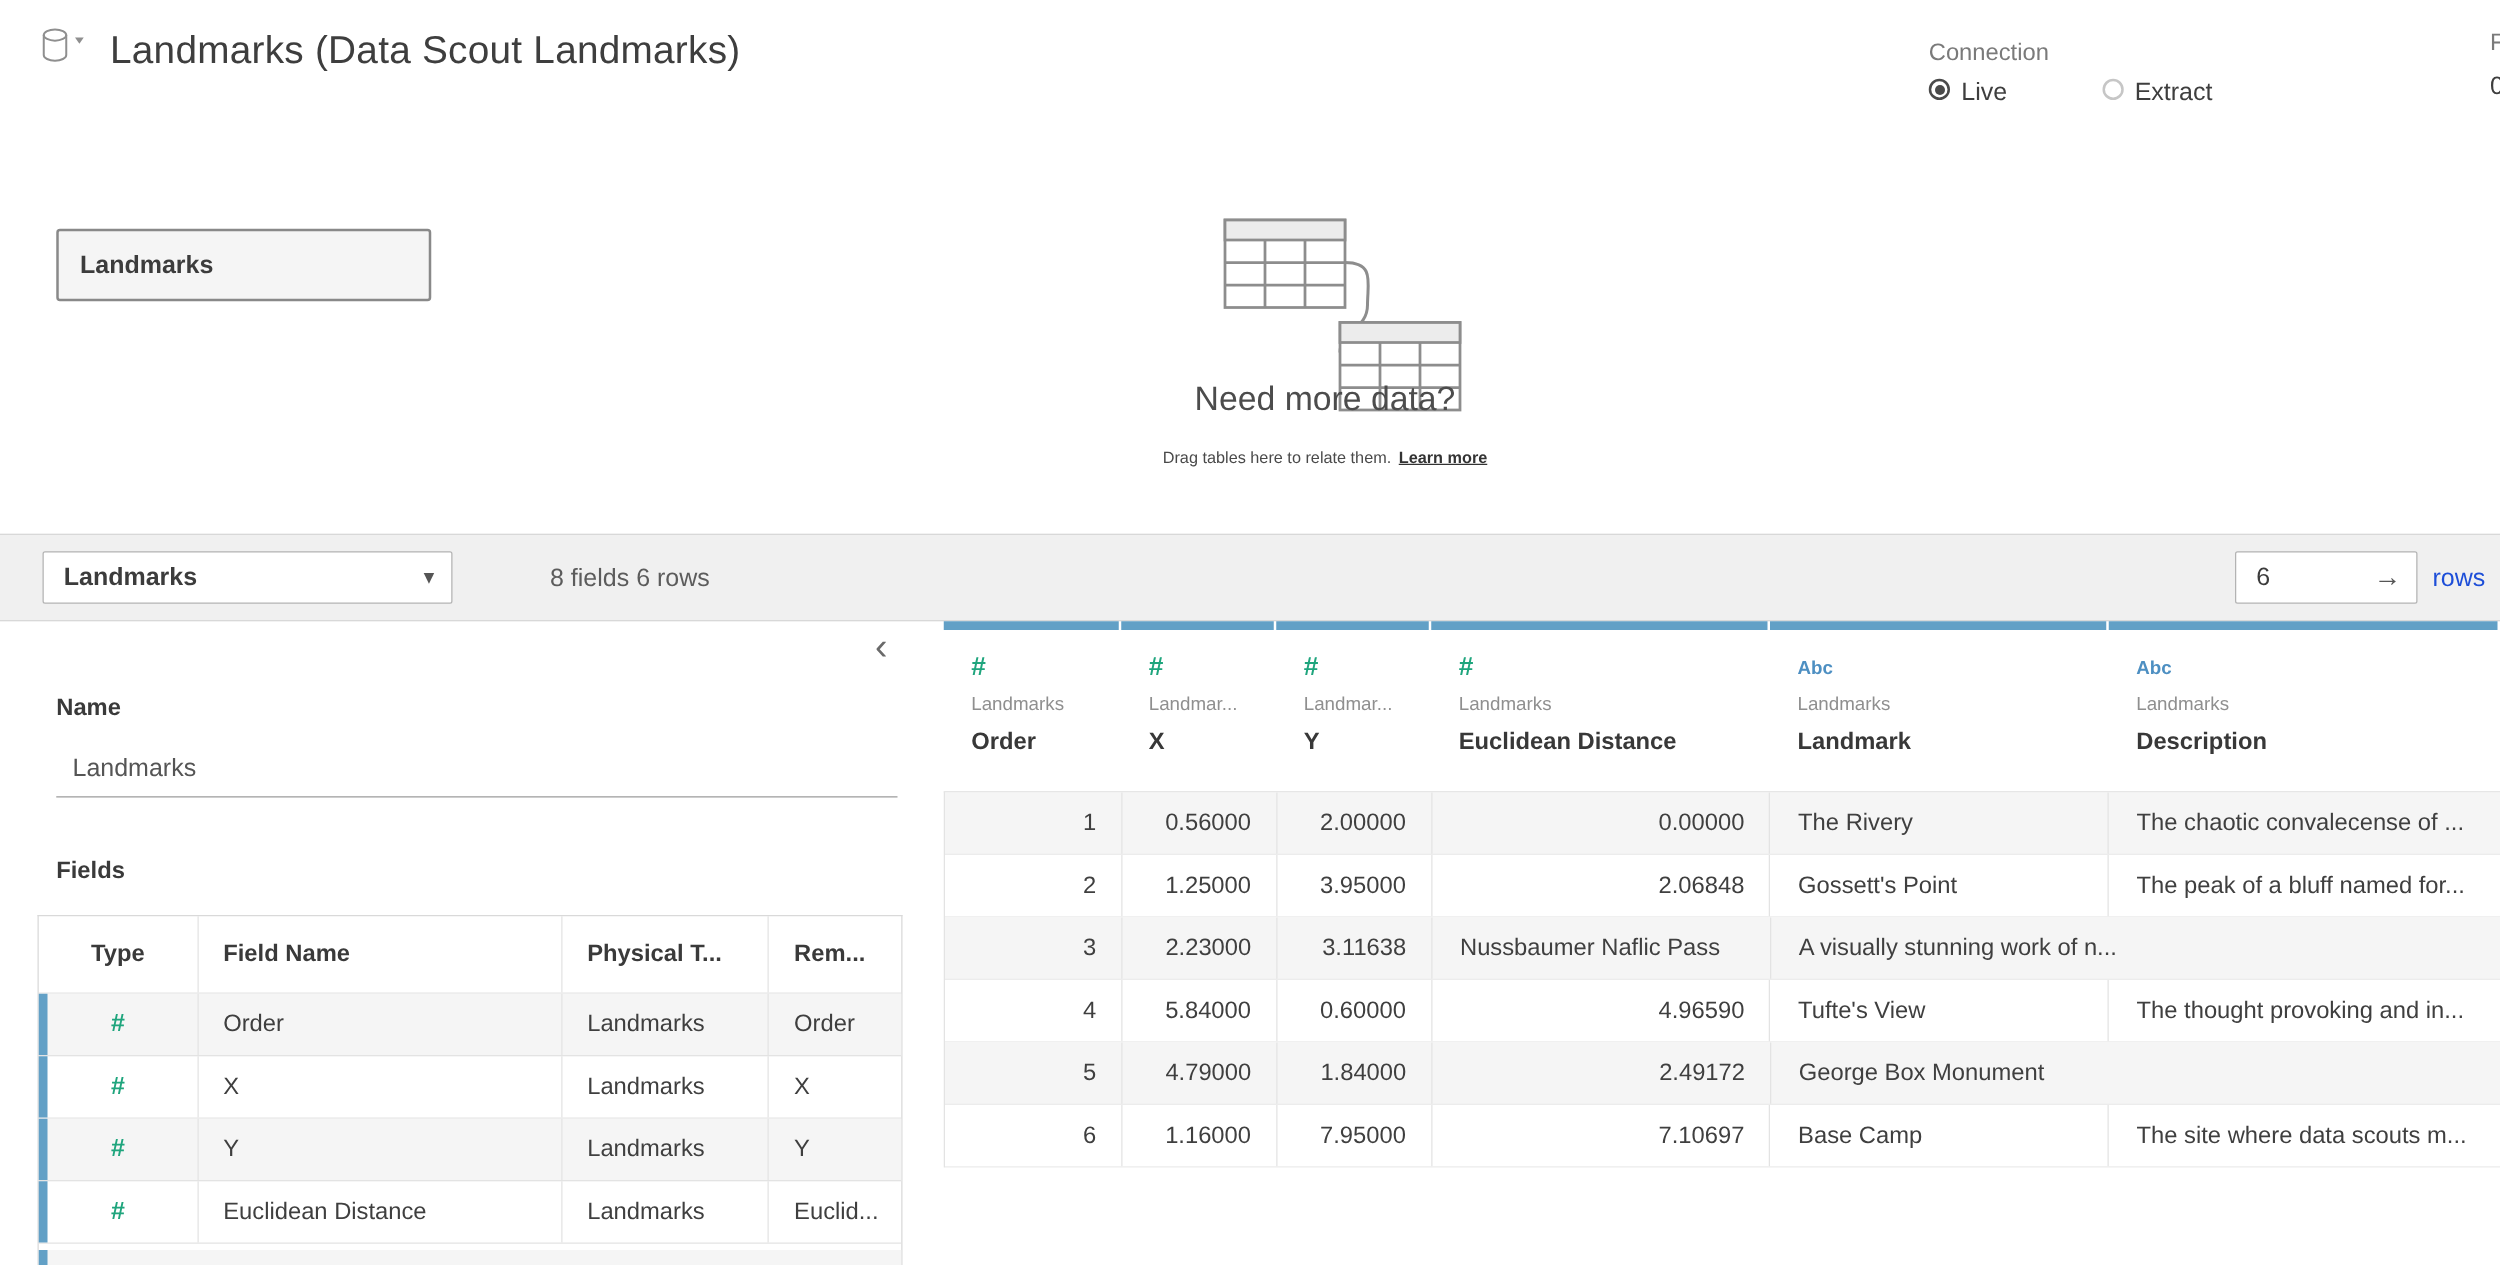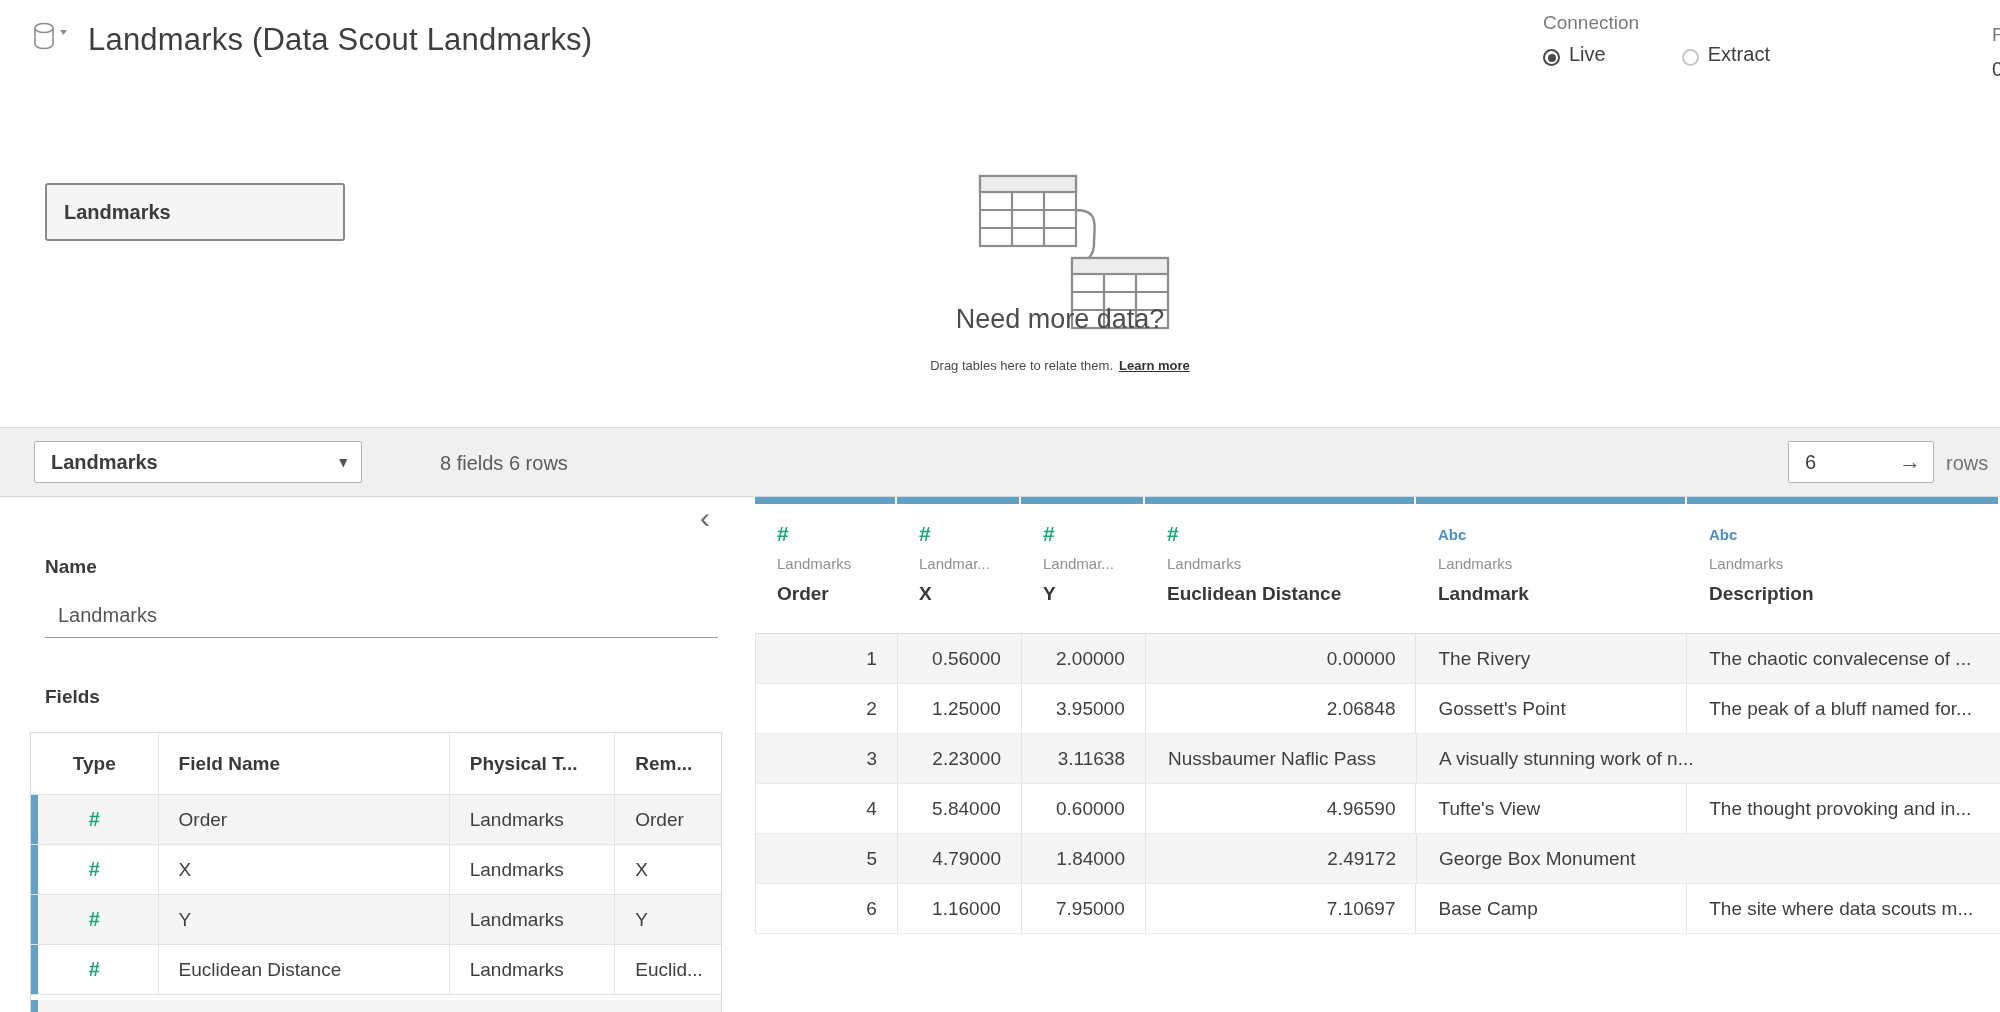--- a/index.html
+++ b/index.html
@@ -8,24 +8,24 @@
   }
   *{box-sizing:border-box; margin:0; padding:0;}
   html,body{width:2000px;height:1012px;}
   body{position:relative; overflow:hidden; background:#fff;
        font-family:"Liberation Sans", sans-serif; color:var(--txt);}
   .abs{position:absolute;}
 
   
   .db-btn{left:32px; top:20px; width:44px; height:34px; cursor:pointer;}
   .ds-title{left:88px; top:22px; font-size:31px; font-weight:400; color:#3e3e3e; letter-spacing:.2px;}
-  .conn{left:1543px; top:12px;}
+  .conn{left:1543px; top:32px;}
   .conn-label{font-size:19px; color:var(--gray);}
   .radio-row{display:flex; gap:76px; margin-top:9px; align-items:center;}
-  .radio-opt{display:flex; align-items:flex-end; gap:9px; font-size:20px; color:#3e3e3e; cursor:pointer;}
+  .radio-opt{display:flex; align-items:flex-start; gap:9px; font-size:20px; color:#3e3e3e; cursor:pointer;}
   .radio{width:17px;height:17px;border-radius:50%;border:2px solid #c6c6c6;background:#fff;display:flex;align-items:center;justify-content:center;}
   .radio.checked{border-color:#4a4a4a;}
   .radio.checked::after{content:"";width:8px;height:8px;border-radius:50%;background:#4a4a4a;}
   .filters-sliver{left:1992px; top:24px; width:90px; white-space:nowrap;}
   .filters-sliver .fl{font-size:19px; color:var(--gray);}
   .filters-sliver .fv{font-size:20px; color:#3e3e3e; margin-top:12px;}
 
   
   .node-box{left:45px; top:183px; width:300px; height:58px; background:#f5f5f5;
             border:2px solid #898989; border-radius:3px; font-size:20px; font-weight:700;
@@ -41,21 +41,21 @@
   .tbl-select{position:absolute; left:34px; top:13px; width:328px; height:42px; background:#fff;
               border:1px solid #b3b3b3; border-radius:2px; font-size:20px; font-weight:600; color:#3c3c3c;
               line-height:40px; padding-left:16px; cursor:pointer;}
   .tbl-select .caret{position:absolute; right:14px; top:0; line-height:40px; font-size:15px; color:#555;}
   .fields-summary{position:absolute; left:440px; top:0; line-height:70px; font-size:20px; color:#5c5c5c;}
   .rows-box{position:absolute; left:1788px; top:13px; width:146px; height:42px; background:#fff;
             border:1px solid #b3b3b3; border-radius:2px;}
   .rows-in{position:absolute; left:0; top:0; width:100px; height:40px; border:none; outline:none;
            font-family:inherit; font-size:20px; color:#3c3c3c; padding-left:16px; background:transparent;}
   .rows-go{position:absolute; right:12px; top:0; line-height:40px; font-size:22px; color:#555; cursor:pointer;}
-  .rows-lbl{position:absolute; left:1946px; top:0; line-height:70px; font-size:20px; color:#737373;}
+  .rows-lbl{position:absolute; left:1946px; top:0; line-height:70px; font-size:20px; color:#1d4ed8;}
 
   
   .collapse{left:700px; top:503px; font-size:30px; color:#6a6a6a; cursor:pointer; line-height:30px;}
   .name-label{left:45px; top:556px; font-size:19px; font-weight:700; color:#3a3a3a;}
   .name-value{left:45px; top:592px; width:673px; height:46px; line-height:46px; padding-left:13px;
               font-size:20px; color:#555; border-bottom:1px solid #9c9c9c; cursor:text;}
   .fields-label{left:45px; top:686px; font-size:19px; font-weight:700; color:#3a3a3a;}
   .fields-table{left:30px; top:732px; width:692px; border:1px solid #d9d9d9; border-bottom:none; background:#fff;}
   .f-hrow{display:flex; height:62px; border-bottom:1px solid var(--line);justify-content:flex-end;}
   .f-hcell{font-size:19px; font-weight:700; color:#3a3a3a; line-height:62px; padding-left:20px;

